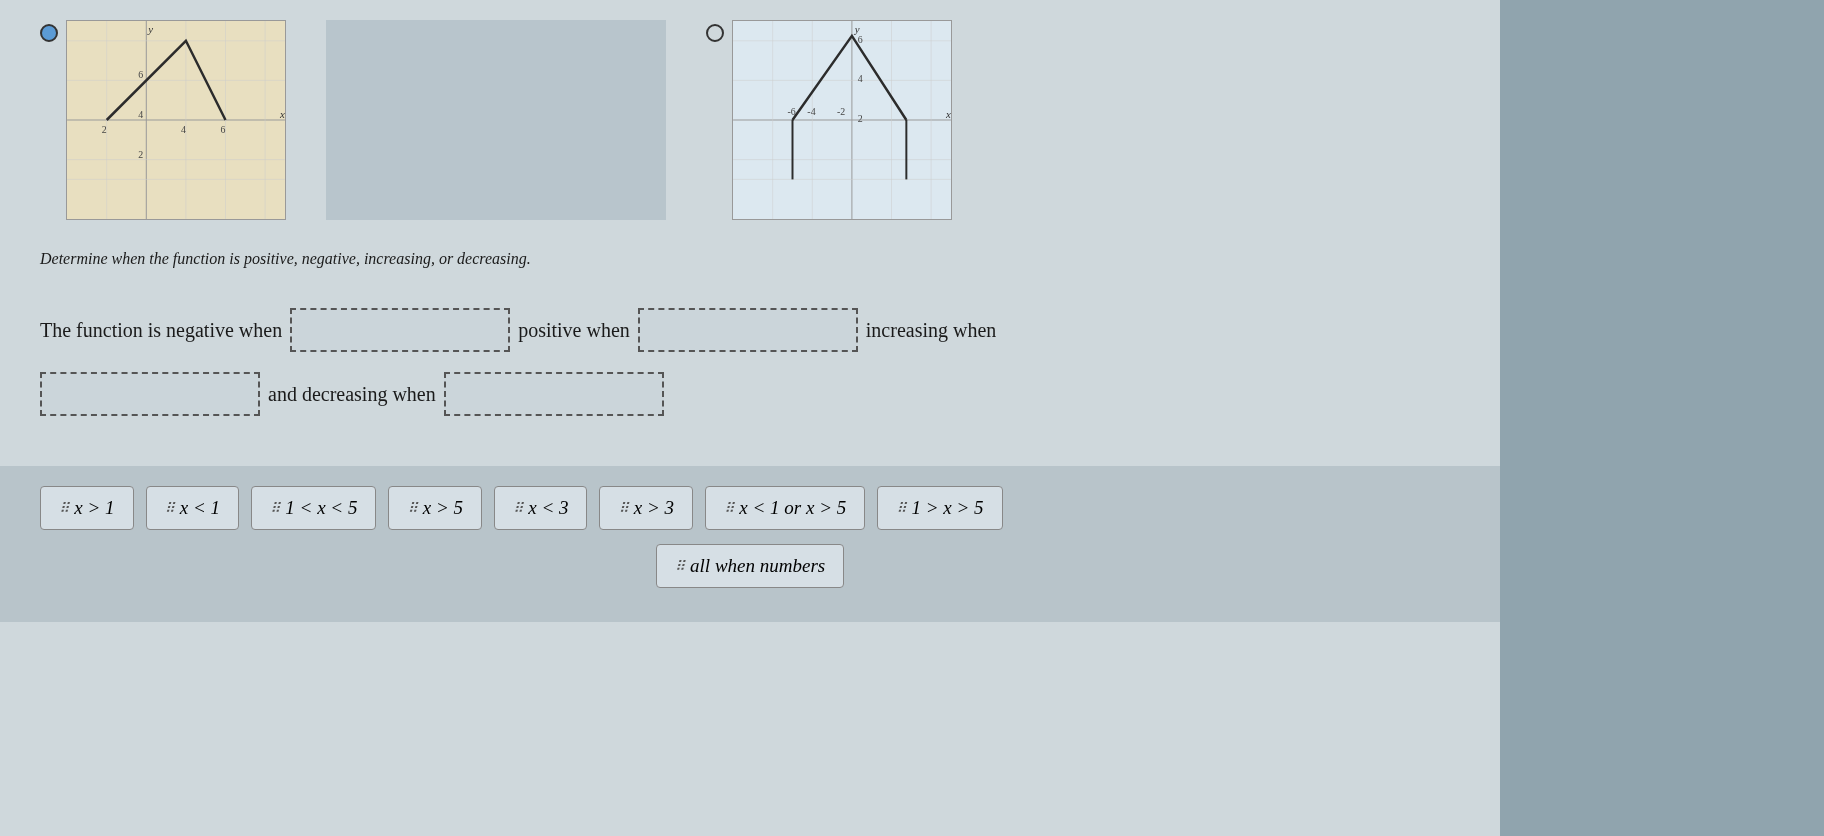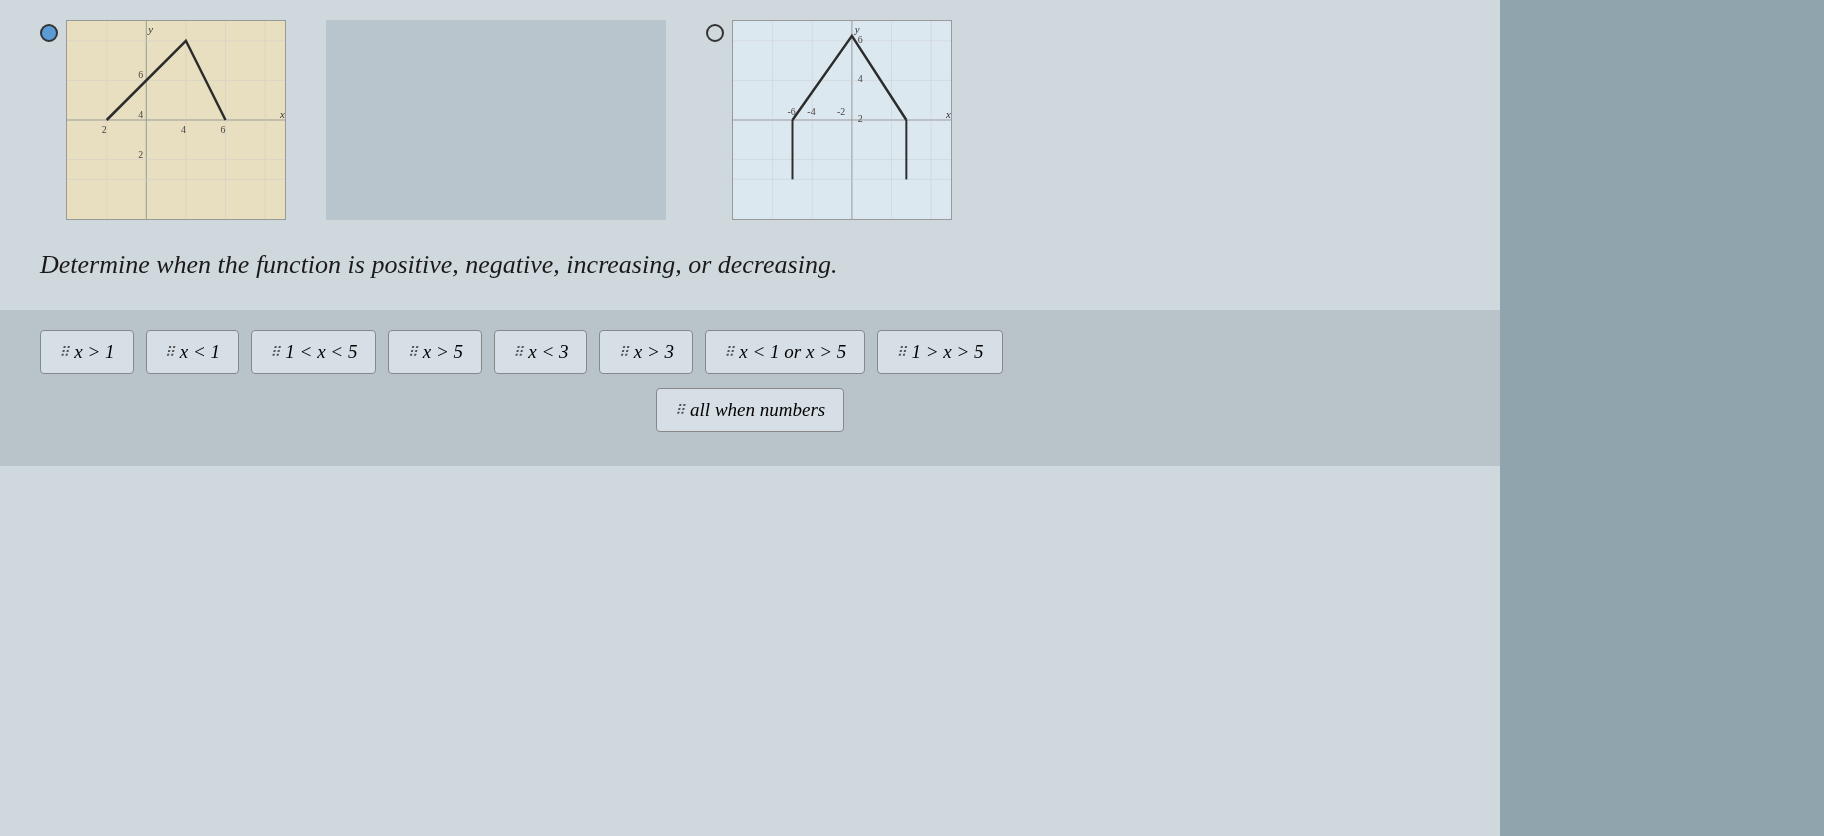--- a/index.html
+++ b/index.html
@@ -70,21 +70,21 @@
     
     .middle-blank {
       width: 340px;
       height: 200px;
       background: #b8c5cc;
     }
 
     
     .question-text {
       padding: 20px 40px 30px 40px;
-      font-size: 26px;
+      font-size: 16px;
       color: #1a1a1a;
       font-style: italic;
     }
 
     
     .fill-sentence {
       padding: 10px 40px 30px 40px;
     }
 
     .sentence-row {
@@ -226,20 +226,37 @@
           <text x="105" y="95" font-size="10" fill="#444">-2</text>
         </svg>
       </div>
     </div>
   </div>
 
   <div class="question-text">
     <span>Determine when the function is positive, negative, increasing, or decreasing.</span>
   </div>
 
+  <div class="fill-sentence">
+
+    <div class="sentence-row">
+      <span>The function is negative when</span>
+      <div class="dashed-box"></div>
+      <span>positive when</span>
+      <div class="dashed-box"></div>
+      <span>increasing when</span>
+    </div>
+
+    <div class="sentence-row">
+      <div class="dashed-box"></div>
+      <span>and decreasing when</span>
+      <div class="dashed-box"></div>
+    </div>
+
+  </div>
 
   <div class="tiles-area">
 
     <div class="tiles-row">
       <div class="tile">
         <span class="drag-dots">⠿</span>
         <span><i>x</i> &gt; 1</span>
       </div>
       <div class="tile">
         <span class="drag-dots">⠿</span>

